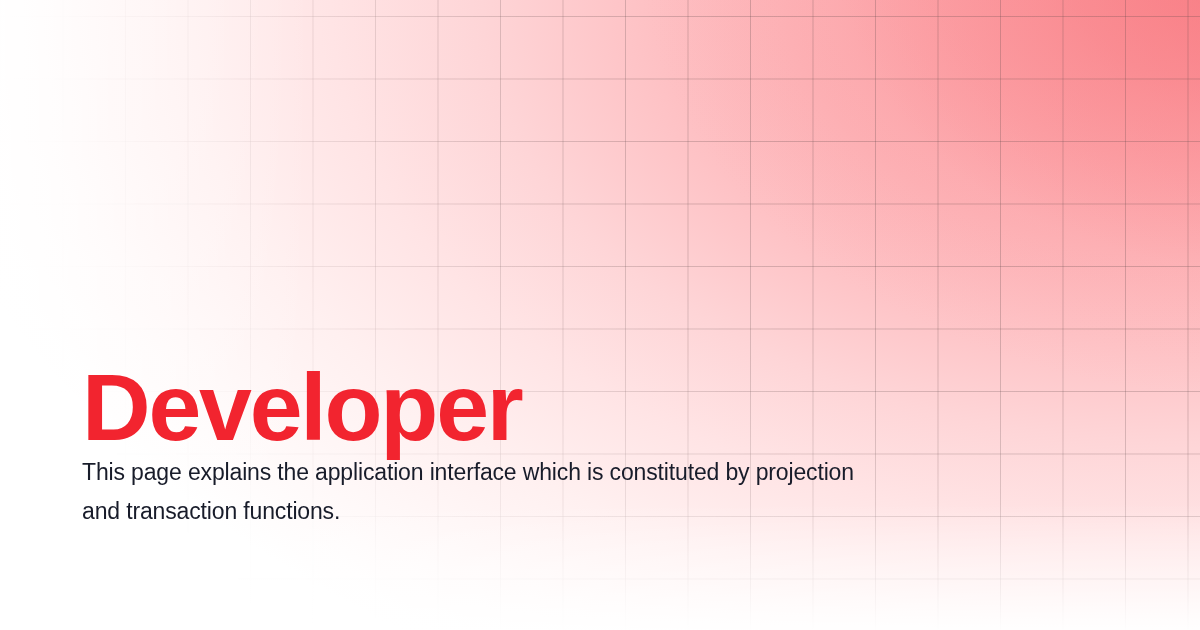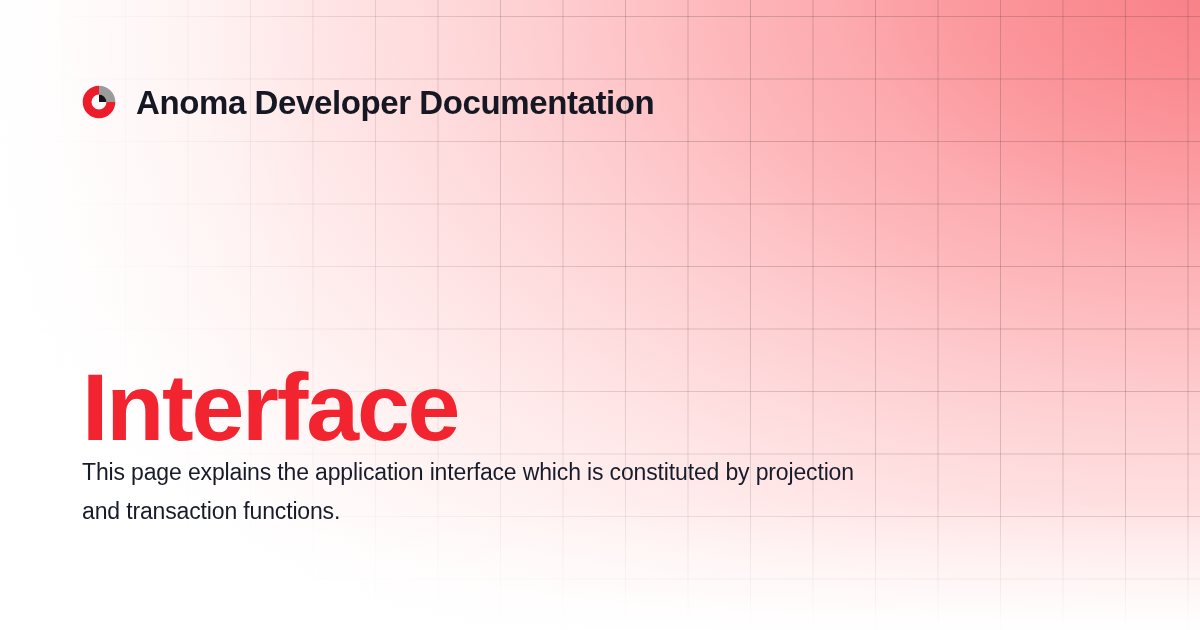--- a/index.html
+++ b/index.html
@@ -169,41 +169,19 @@
 <div id="og-card">
 
   <div class="bg-base"></div>
   <div class="bg-wash"></div>
   <div class="bg-bloom"></div>
   <div class="bg-grid"></div>
   <div class="bg-fade"></div>
 
   <div class="content">
 
-    <div class="brand">
-      <svg class="brand-mark" viewBox="0 0 100 100" aria-hidden="true">
 
-        <path d="M50 2
-                 A48 48 0 1 0 98 50
-                 L72 50
-                 A22 22 0 1 1 50 28
-                 Z" fill="#ed1c2a"></path>
-
-        <path d="M50 2
-                 A48 48 0 0 1 98 50
-                 L72 50
-                 A22 22 0 0 0 50 28
-                 Z" fill="#9b9b9b"></path>
-
-        <path d="M50 28
-                 A22 22 0 0 1 72 50
-                 L50 50
-                 Z" fill="#101217"></path>
-      </svg>
-      <div class="brand-title">Anoma Developer Documentation</div>
-    </div>
-
-    <h1 class="page-title">Interface</h1>
+    <h1 class="page-title">Developer</h1>
 
     <p class="page-desc">This page explains the application interface which is constituted by projection and transaction functions.</p>
 
   </div>
 </div>
 
 </body></html>

